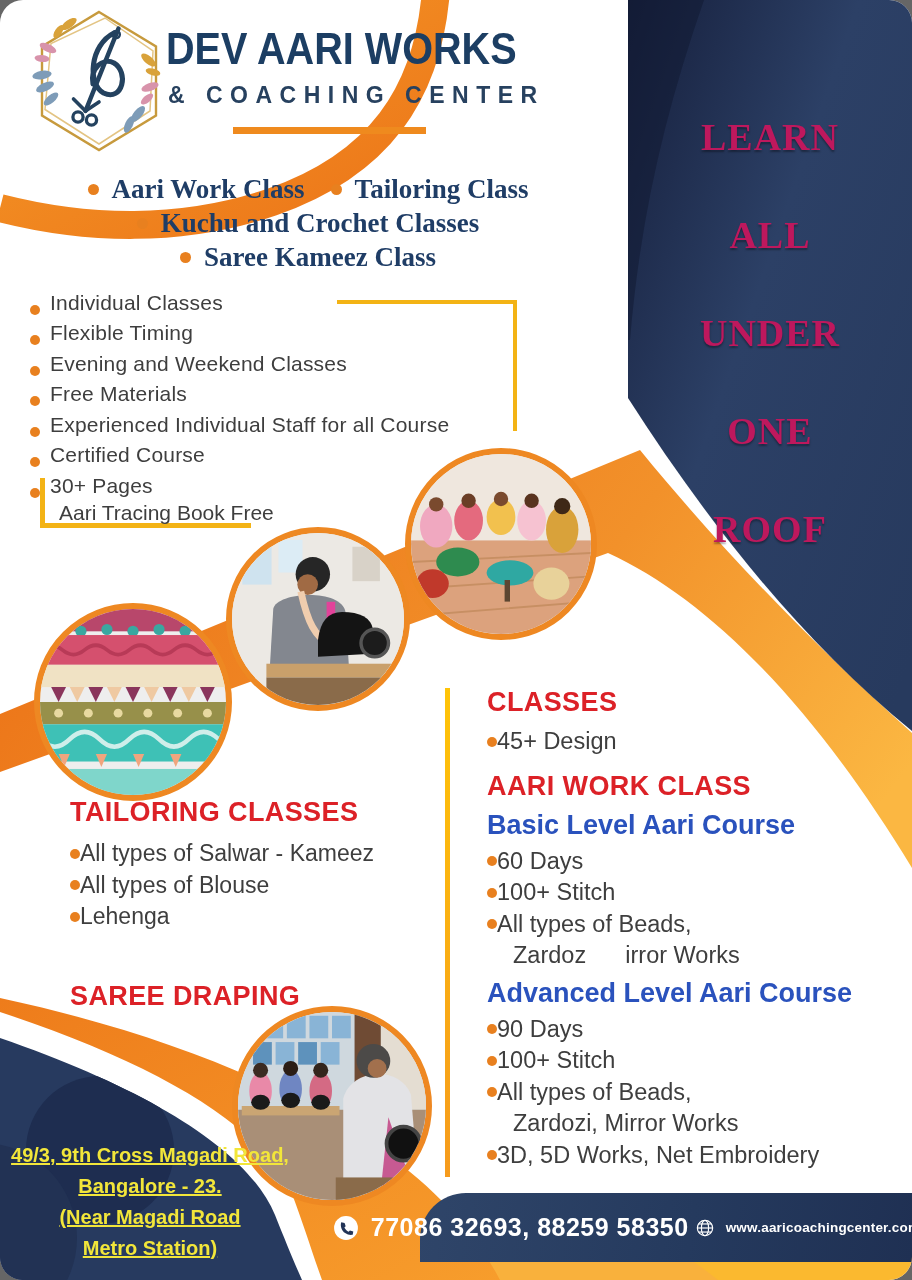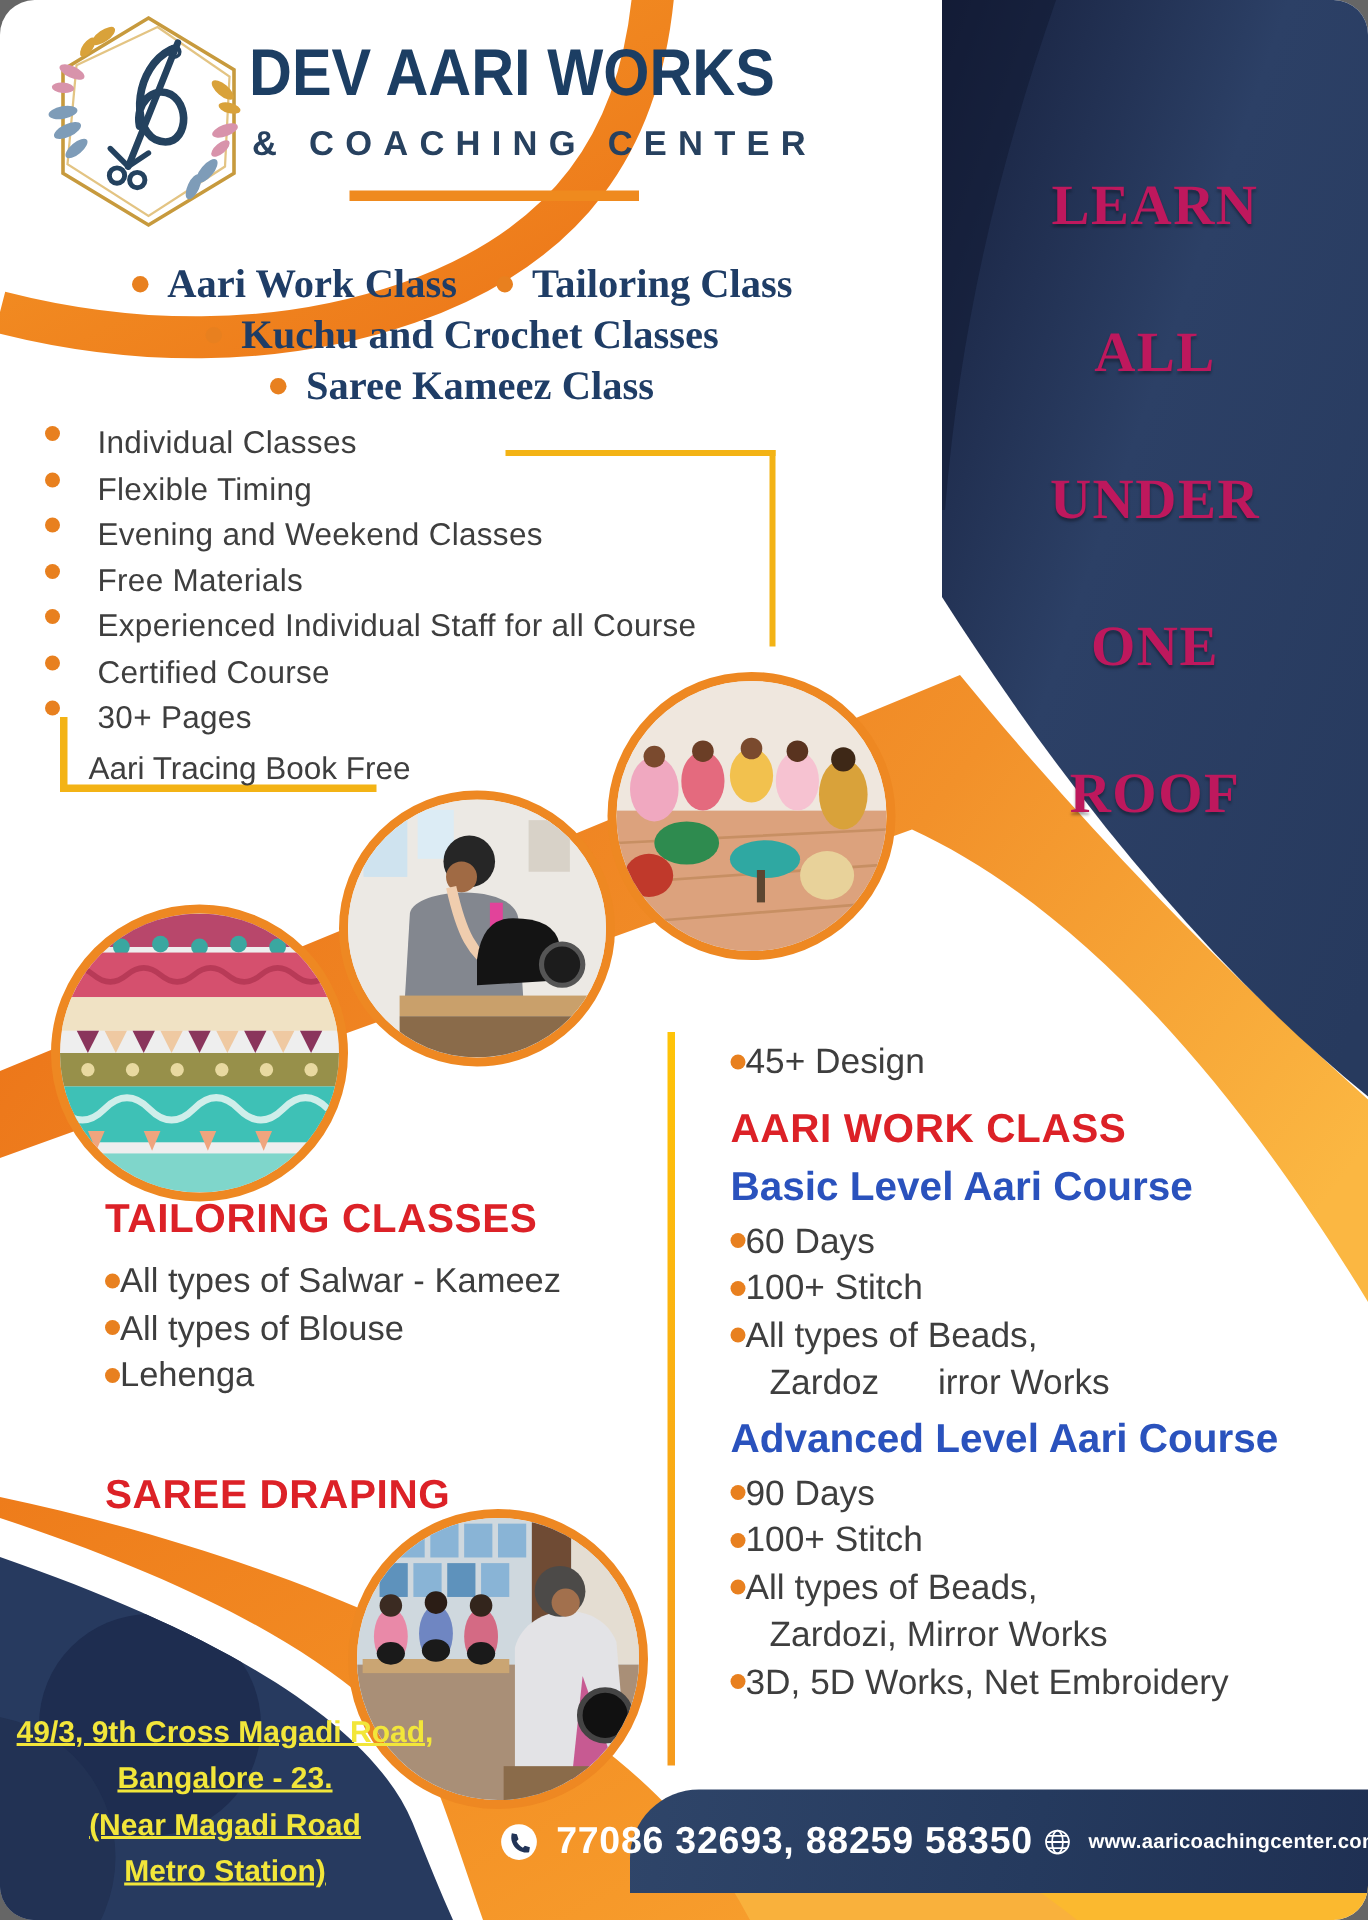--- a/index.html
+++ b/index.html
@@ -13,21 +13,21 @@
   .brand-sub{left:168px;top:82px;font-size:23px;font-weight:700;color:#27415f;
     letter-spacing:7.5px;white-space:nowrap;z-index:3;}
   .title-underline{left:233px;top:127px;width:193px;height:7px;background:#ef8a1e;z-index:3;}
   
   .class-types{left:8px;top:172px;width:600px;z-index:3;font-family:"Liberation Serif",serif;}
   .ct-row{display:flex;justify-content:center;align-items:center;gap:26px;height:34px;}
   .ct-item{display:flex;align-items:center;gap:13px;font-size:27px;font-weight:700;color:#1f3d66;}
   .dot{width:11px;height:11px;border-radius:50%;background:#e8801f;flex:0 0 auto;}
   
   .features{left:30px;top:284px;z-index:3;}
-  .feat-row{display:flex;align-items:flex-start;gap:25px;height:30.5px;}
+  .feat-row{display:flex;align-items:flex-end;gap:10px;height:30.5px;}
   .feat-row .dot{width:10px;height:10px;}
   .feat-text{font-size:21px;color:#3e3e3e;letter-spacing:.2px;}
   .feat-note{margin-left:29px;font-size:21px;color:#3e3e3e;height:30.5px;display:flex;align-items:center;}
   .bracket-tr{left:337px;top:300px;width:176px;height:127px;border-top:4px solid #f3b315;
     border-right:4px solid #f3b315;z-index:1;}
   .bracket-bl{left:40px;top:478px;width:206px;height:45px;border-left:5px solid #f3b315;
     border-bottom:5px solid #f3b315;z-index:1;}
   
   .hero{left:630px;top:88px;width:280px;text-align:center;z-index:3;
     font-family:"Liberation Serif",serif;font-weight:700;color:#be185d;font-size:38px;
@@ -358,20 +358,21 @@
     <div class="item-row">
         <span class="dot"></span>
         <span class="item-text">Lehenga</span>
       </div>
   </div>
   <div class="abs red-head" style="left:70px;top:981px">SAREE DRAPING</div>
 
   <div class="abs divider"></div>
 
   <div class="abs rcol" style="left:487px;top:684px;z-index:3">
+    <div class="red-head" style="position:static;margin-top:3px">CLASSES</div>
     <div class="item-row" style="margin-top:8px">
       <span class="dot"></span>
       <span class="item-text">45+ Design</span>
     </div>
     <div class="red-head" style="position:static;margin-top:13px">AARI WORK CLASS</div>
     <div class="blue-head" style="position:static;margin-top:8px">Basic Level Aari Course</div>
     <div style="margin-top:5px">
       <div class="item-row">
           <span class="dot"></span>
           <span class="item-text">60 Days</span>

